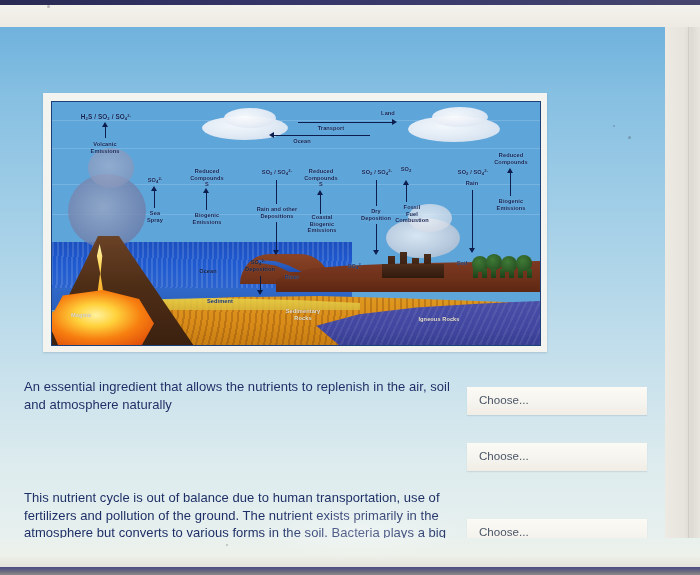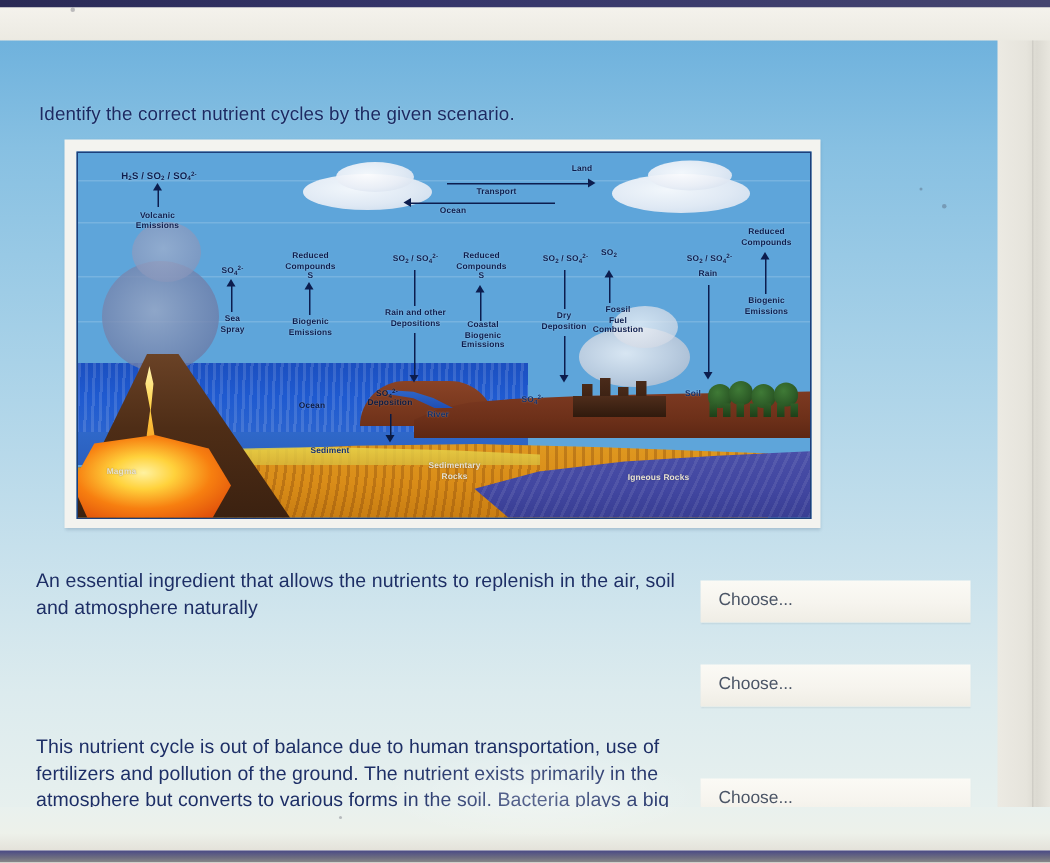--- a/index.html
+++ b/index.html
@@ -174,21 +174,20 @@
 </head>
 <body>
 
 <div id="top-dark-bar"></div>
 <div id="top-white-strip"></div>
 <div id="right-margin"></div>
 <div id="right-margin-line"></div>
 
 <div id="page-panel">
 
-  <div id="page-title">Identify the correct nutrient cycles by the given scenario.</div>
 
   <div id="figure-frame">
     <div id="figure">
 
       <div class="sky-streak" style="top:18px"></div>
       <div class="sky-streak" style="top:46px"></div>
       <div class="sky-streak" style="top:82px"></div>
       <div class="sky-streak" style="top:112px"></div>
 
       <div class="cloud" style="left:150px;top:14px;width:86px;height:24px;">

